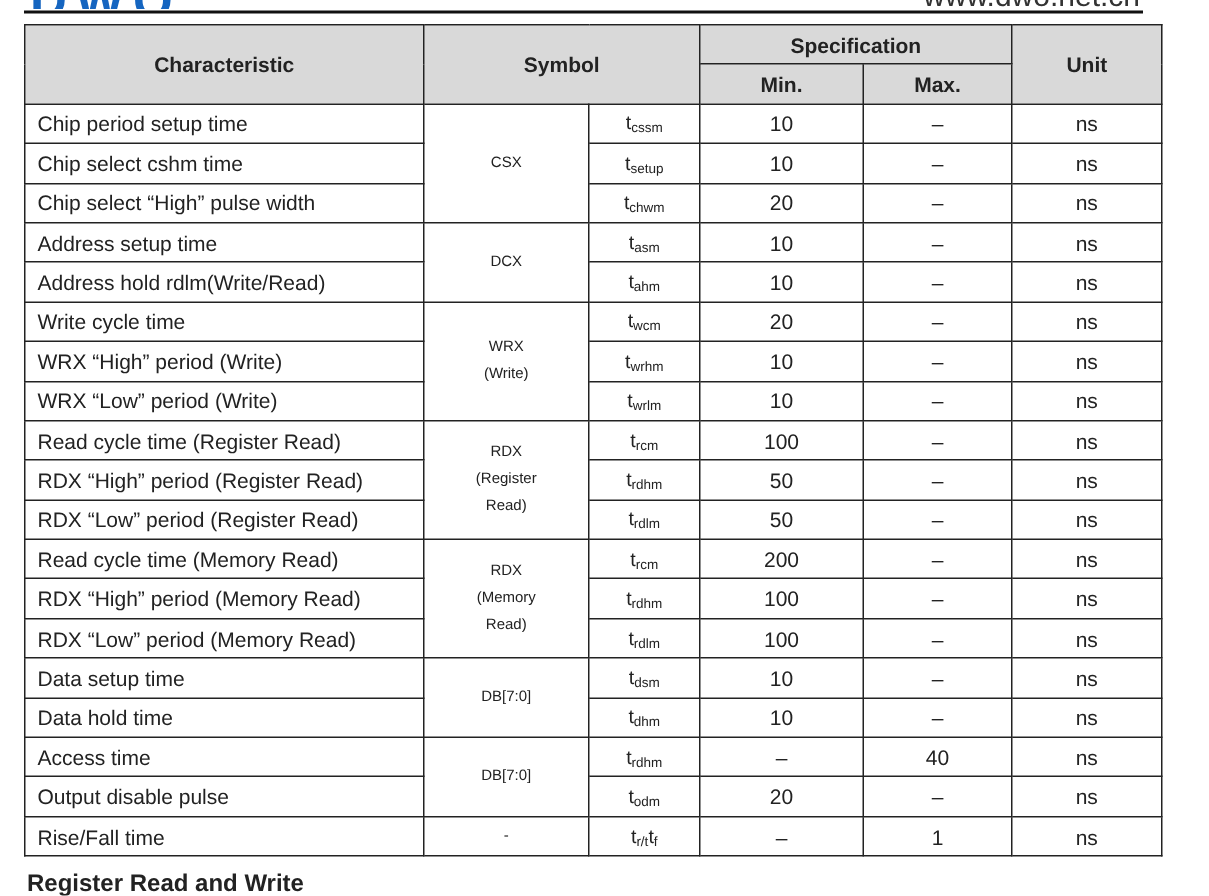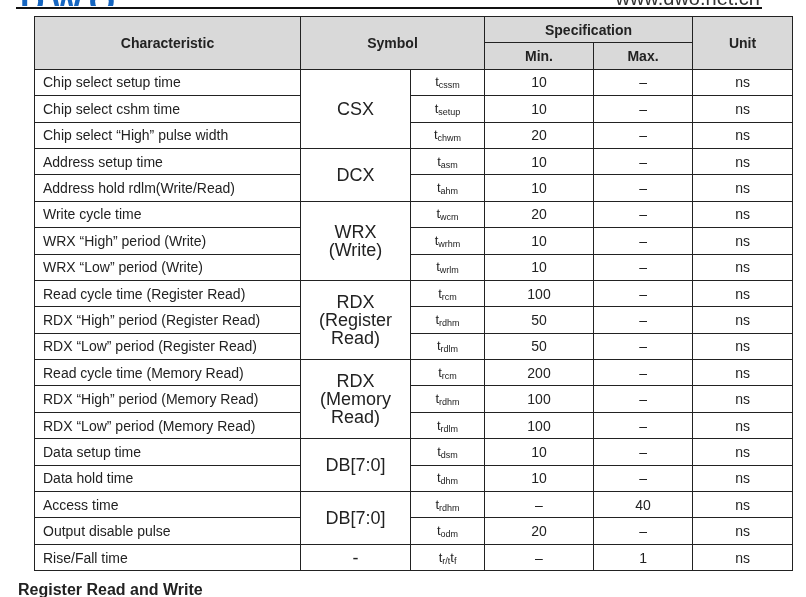--- a/index.html
+++ b/index.html
@@ -1,25 +1,25 @@
 <!DOCTYPE html>
 <html><head>
 <meta charset="utf-8">
 <style>
   html,body{margin:0;padding:0;background:#fff;}
   body{width:806px;height:597px;position:relative;overflow:hidden;font-family:"Liberation Sans",sans-serif;color:#222;}
   .logo{position:absolute;left:20px;top:-14px;height:20px;width:150px;overflow:hidden;}
   .logo span{display:block;font-weight:bold;font-size:34px;color:#1565c0;letter-spacing:6px;line-height:30px;}
   .url{position:absolute;right:46px;top:-12px;font-size:20px;color:#333;line-height:20px;}
   .hline{position:absolute;left:16px;top:7px;width:746px;height:2px;background:#111;}
-  table{position:absolute;left:34px;top:16px;border-collapse:collapse;width:758px;table-layout:fixed;font-size:14px;}
+  table{position:absolute;left:16px;top:16px;border-collapse:collapse;width:758px;table-layout:fixed;font-size:14px;}
   td,th{border:1.5px solid #222;padding:0;height:25.4px;text-align:center;}
   th{background:#d9d9d9;font-weight:bold;font-size:14px;}
   td.char{text-align:left;padding-left:8px;}
-  td.sym{font-size:18px;line-height:18px;margin-top:24px;}
+  td.sym{font-size:10px;line-height:18px;margin-top:24px;}
   .t{font-size:13px;}
   .t sub{font-size:9px;vertical-align:-2px;}
   .title{position:absolute;left:18px;top:581px;font-weight:bold;font-size:16px;}
 </style>
 </head>
 <body>
 
 <div class="logo">
     <span>DWO</span>
   </div>
@@ -42,21 +42,21 @@
       <th colspan="2">Specification</th>
       <th rowspan="2">Unit</th>
     </tr>
     <tr>
       <th>Min.</th>
       <th>Max.</th>
     </tr>
   </thead>
   <tbody id="tbody">
       <tr>
-        <td class="char">Chip select setup time</td>
+        <td class="char">Chip period setup time</td>
         <td class="sym" rowspan="3"><span>CSX</span></td>
         <td class="t"><span>t</span><sub>cssm</sub></td>
         <td>10</td>
         <td>–</td>
         <td>ns</td>
       </tr>
       <tr>
         <td class="char">Chip select cshm time</td>
         <td class="t"><span>t</span><sub>setup</sub></td>
         <td>10</td>

